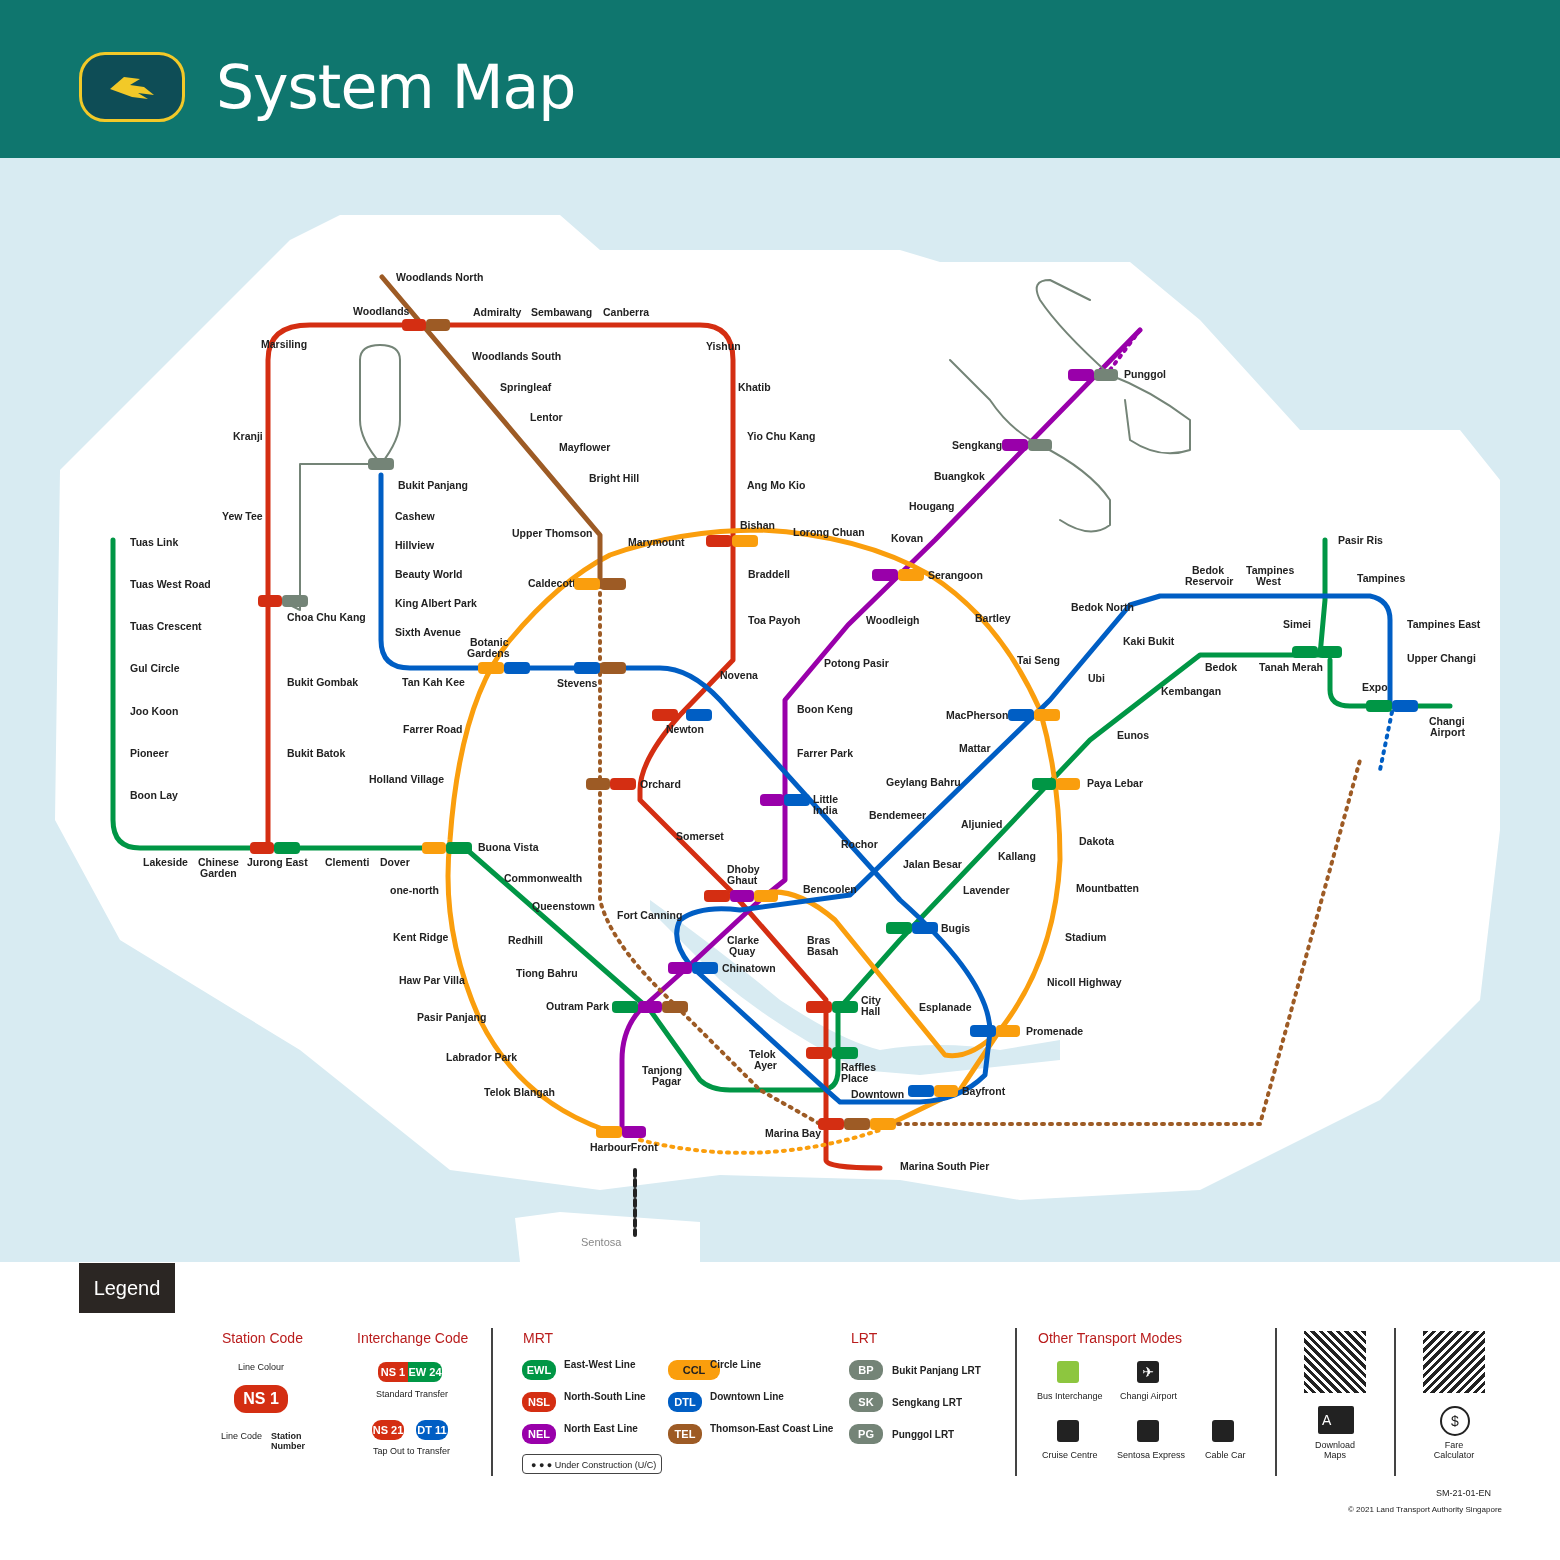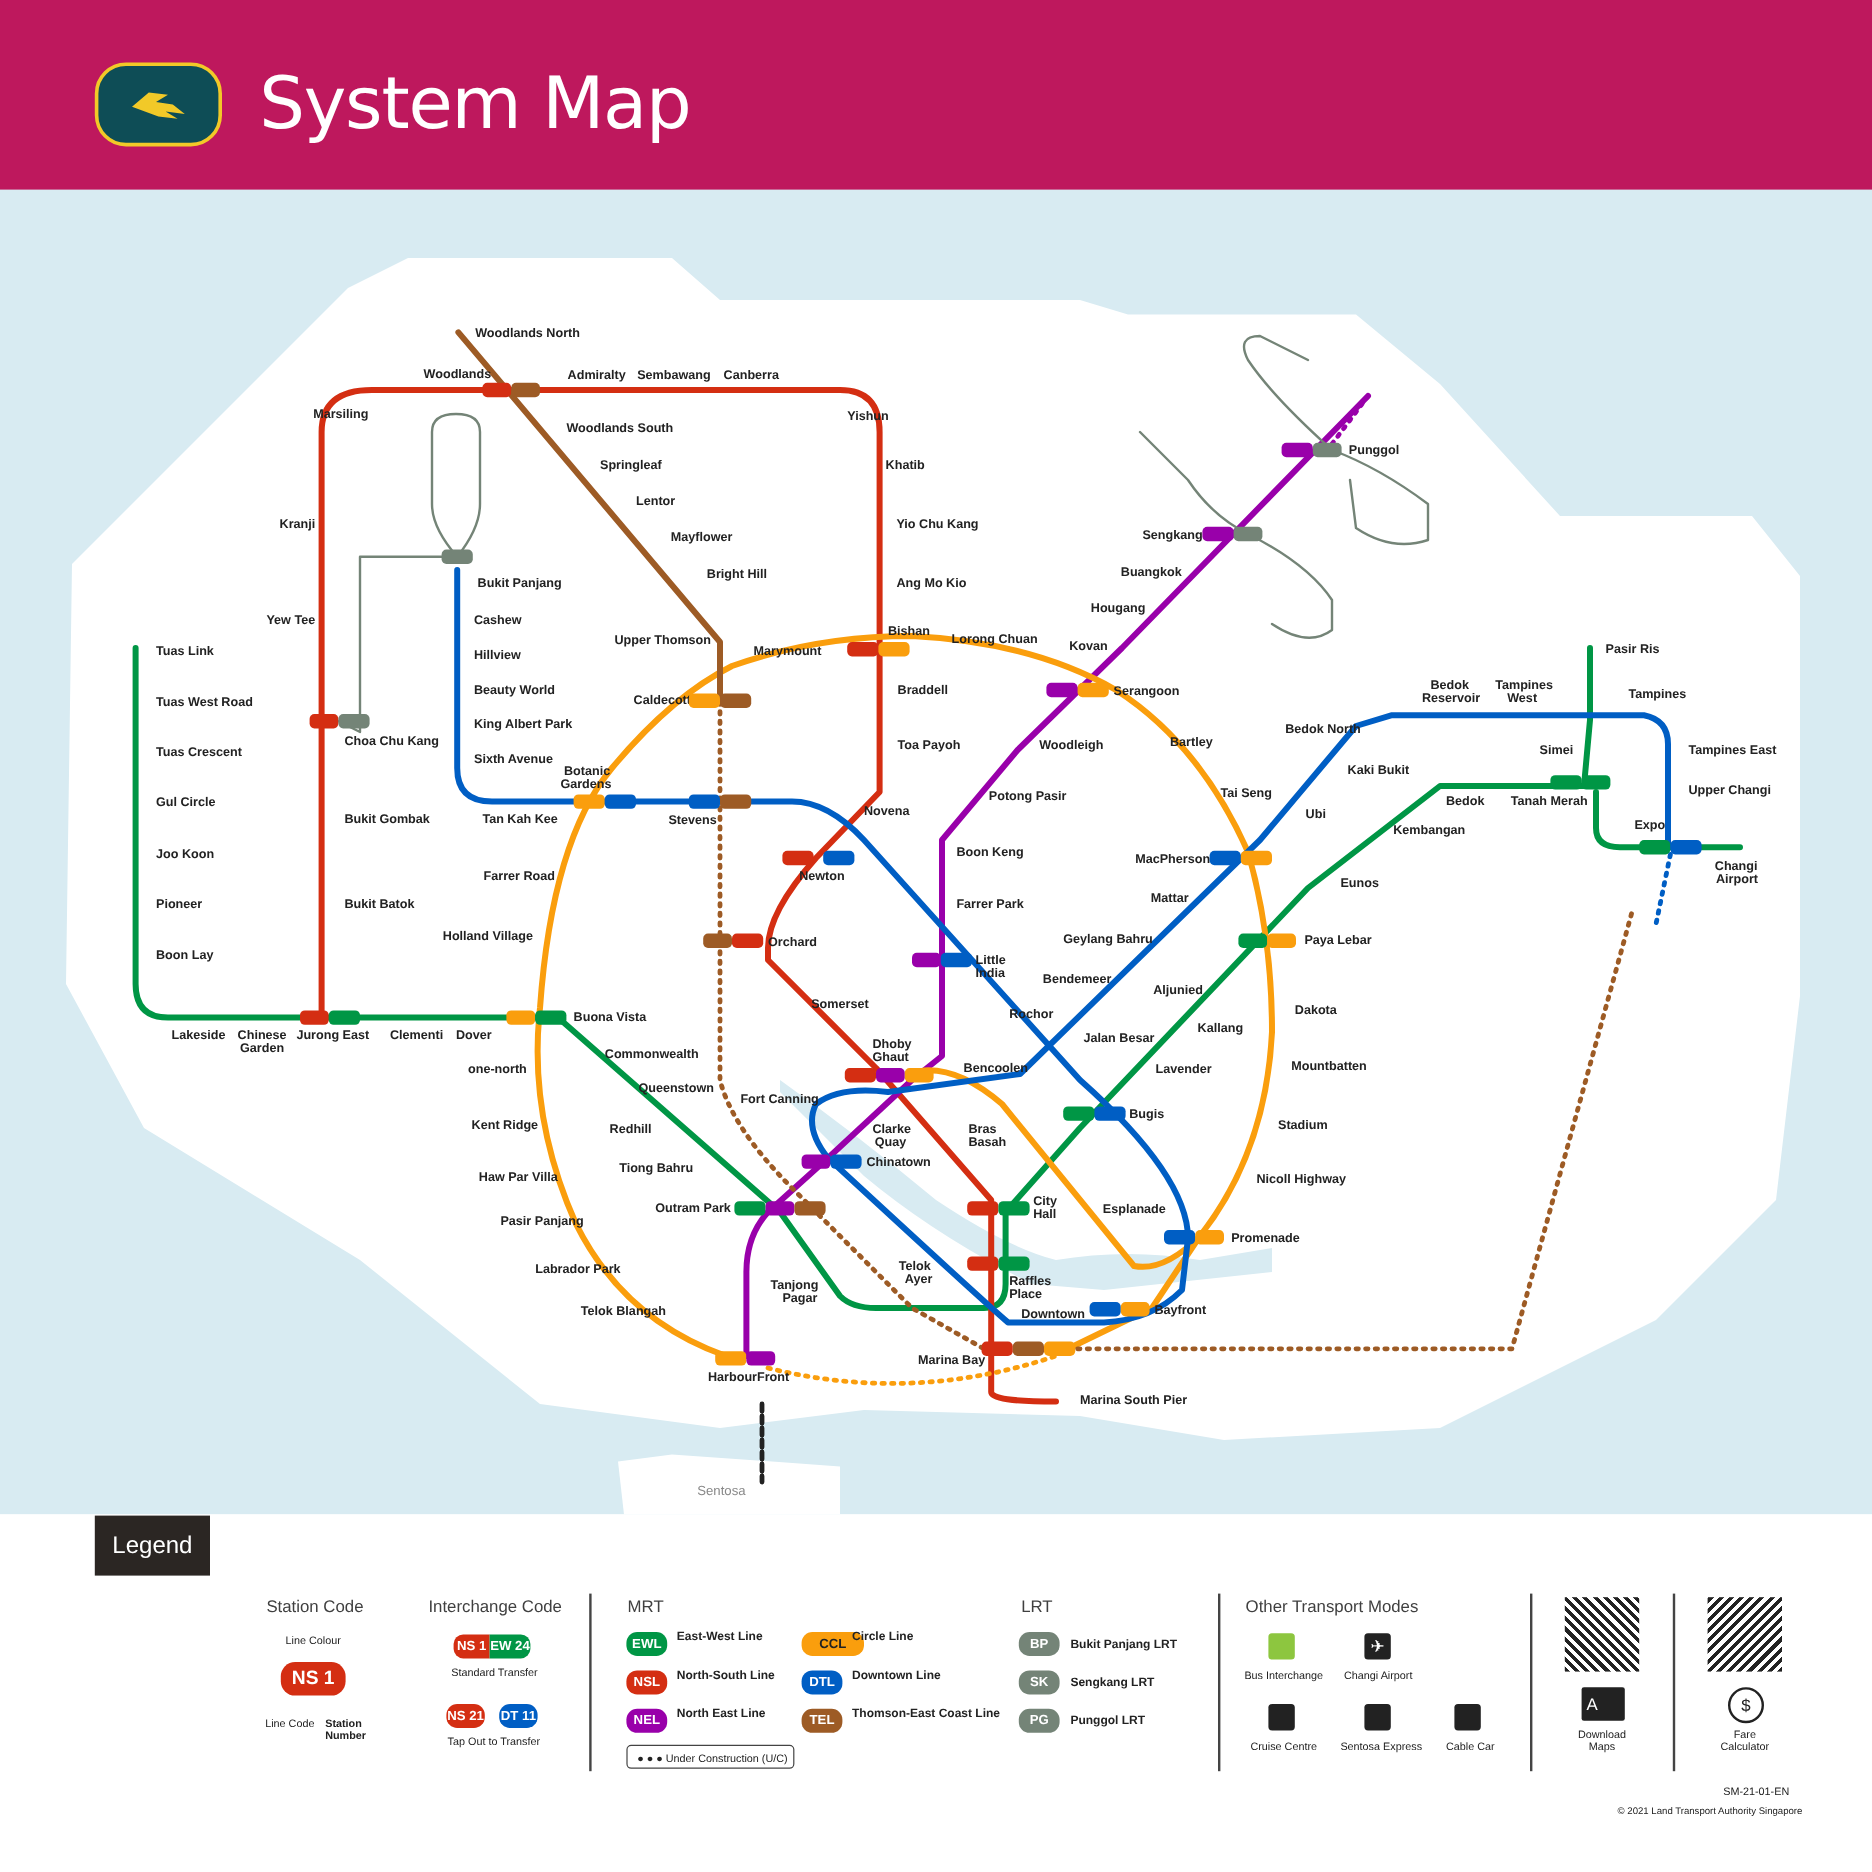--- a/index.html
+++ b/index.html
@@ -1,25 +1,25 @@
 <!DOCTYPE html>
 <html><head>
 <meta charset="utf-8">
 <style>
   html,body{margin:0;padding:0;}
   body{width:1560px;height:1560px;position:relative;overflow:hidden;font-family:"Liberation Sans","DejaVu Sans",sans-serif;background:#fff;}
-  .header{position:absolute;left:0;top:0;width:1560px;height:204px;background:#be185d;}
+  .header{position:absolute;left:0;top:0;width:1560px;height:204px;background:#0f766e;}
   .logo{position:absolute;left:79px;top:52px;width:106px;height:70px;border:3px solid #f2c928;border-radius:26px;background:#0e4d56;box-sizing:border-box;}
   .title{position:absolute;left:216px;top:52px;font-size:60px;color:#fff;font-family:"DejaVu Sans",sans-serif;letter-spacing:-1px;}
   .mapwrap{position:absolute;left:0;top:158px;width:1560px;height:1104px;background:#d8ebf2;}
   svg text{font-family:"Liberation Sans",sans-serif;}
   .st{font-size:10.5px;font-weight:bold;fill:#222;}
   .legend{position:absolute;left:0;top:1262px;width:1560px;height:298px;background:#fff;}
   .legend-tab{position:absolute;left:79px;top:1263px;width:96px;height:50px;background:#2b2623;color:#fff;font-size:20px;line-height:50px;text-align:center;}
-  .lh{position:absolute;font-size:14px;color:#404040;}
+  .lh{position:absolute;font-size:14px;color:#b91c1c;}
   .small{position:absolute;font-size:9px;color:#222;}
   .pill{position:absolute;height:20px;border-radius:9px;color:#fff;font-weight:bold;font-size:11px;line-height:20px;text-align:center;}
   .vline{position:absolute;width:2px;background:#444;}
   .ll{position:absolute;font-size:10px;font-weight:bold;color:#222;}
 </style>
 </head>
 <body>
 
 <div class="header">
   <div class="logo">

